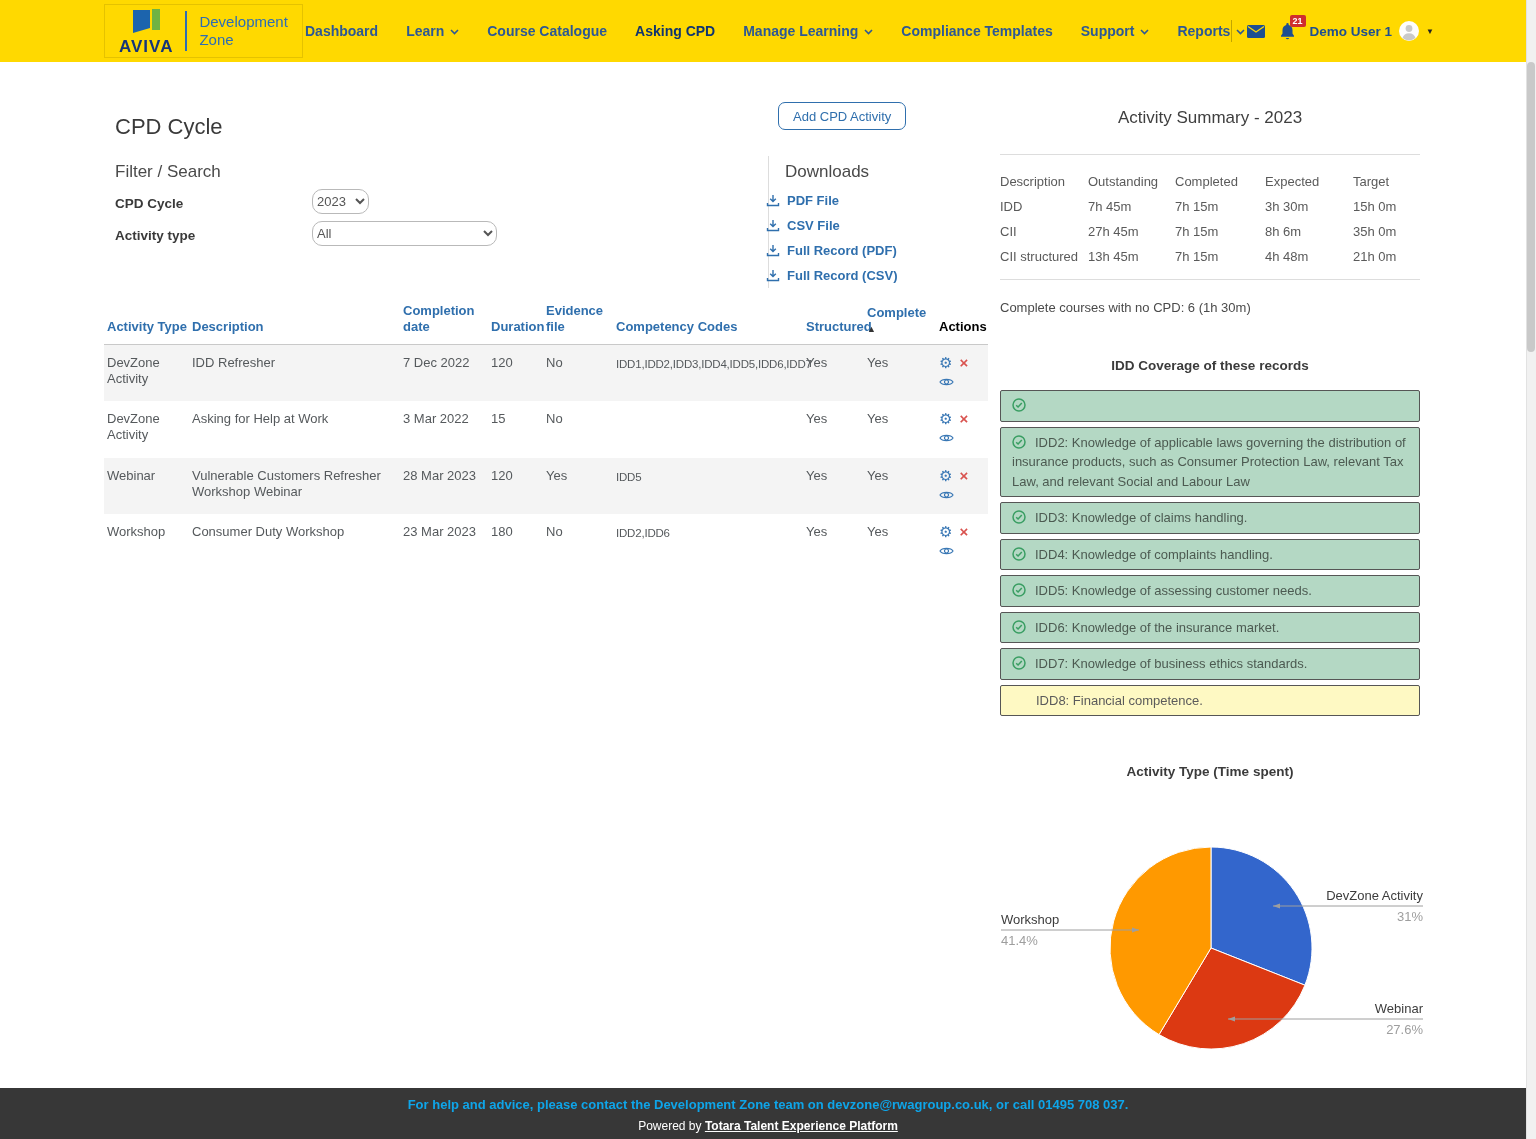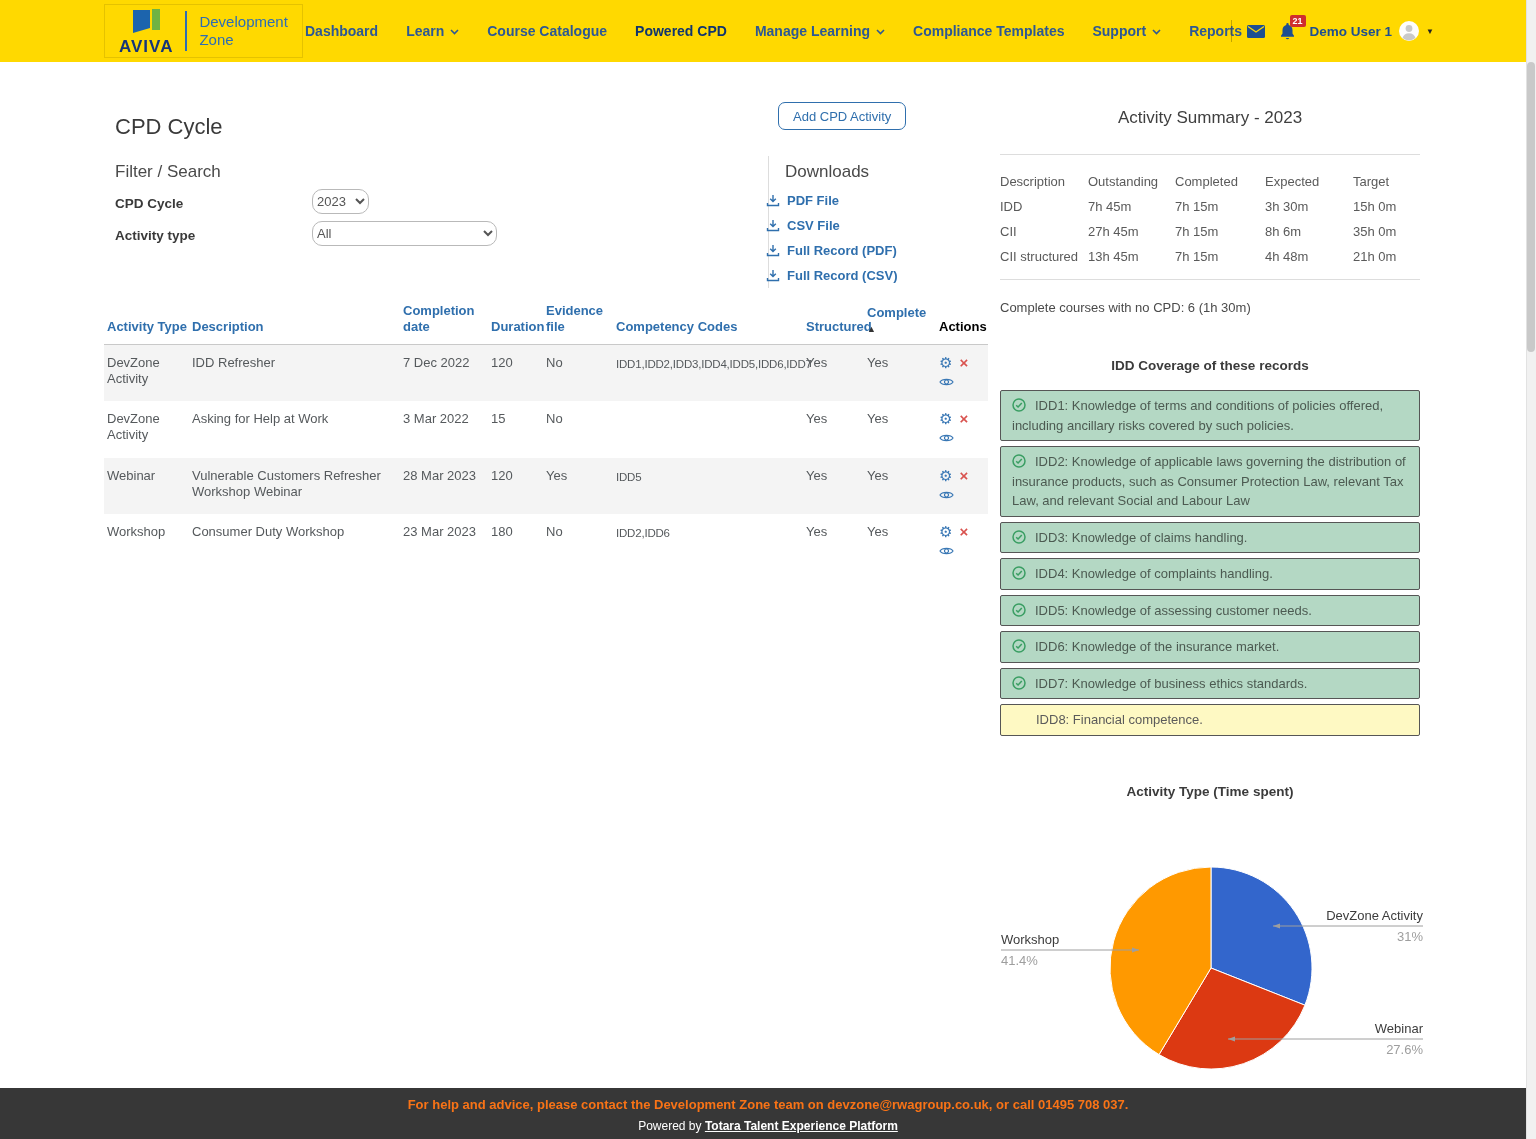--- a/index.html
+++ b/index.html
@@ -82,21 +82,21 @@
               font-size:13px; line-height:1.5; }
   .cov-item.covered { background:#b4d8c4; color:#4c5a51; }
   .cov-item.uncovered { background:#fef9c3; color:#5b5b5b; padding-left:35px; }
   .cov-item .ck { display:inline-block; vertical-align:-2px; margin-right:9px; }
 
   .chart-title { margin-top:48px; text-align:center; font-size:13.5px; font-weight:700; color:#3b3b3b; }
   #pie-svg { display:block; margin-top:14px; overflow:visible; }
 
   
   .footer { position:absolute; left:0; top:1088px; width:100%; height:51px; background:#373737; text-align:center; }
-  .footer-help { color:#f97316; font-size:13px; font-weight:700; margin-top:9px; }
+  .footer-help { color:#0ea5e9; font-size:13px; font-weight:700; margin-top:9px; }
   .footer-powered { color:#fff; font-size:12px; margin-top:7px; }
   .footer-powered a { color:#fff; font-weight:700; text-decoration:underline; cursor:pointer; }
 
   
   .scrollbar-track { position:absolute; right:0; top:0; width:10px; height:100%; background:#f1f1f1; border-left:1px solid #e2e2e2; }
   .scrollbar-thumb { position:absolute; right:1px; top:62px; width:8px; height:290px; background:#c9c9c9; border-radius:4px; cursor:pointer; }
 </style>
 </head>
 <body>
 
@@ -125,21 +125,21 @@
         <li class="nav-item">
           <span>Learn</span>
           <svg width="9" height="6" viewBox="0 0 9 6">
             <path d="M1 1l3.5 3.5L8 1" fill="none" stroke="currentColor" stroke-width="1.6"></path>
           </svg>
         </li>
         <li class="nav-item">
           <span>Course Catalogue</span>
         </li>
         <li class="nav-item active">
-          <span>Powered CPD</span>
+          <span>Asking CPD</span>
         </li>
         <li class="nav-item">
           <span>Manage Learning</span>
           <svg width="9" height="6" viewBox="0 0 9 6">
             <path d="M1 1l3.5 3.5L8 1" fill="none" stroke="currentColor" stroke-width="1.6"></path>
           </svg>
         </li>
         <li class="nav-item">
           <span>Compliance Templates</span>
         </li>
@@ -386,21 +386,21 @@
         </tbody>
     </table>
     <hr class="panel-hr hr2">
     <div class="no-cpd-note">Complete courses with no CPD: 6 (1h 30m)</div>
 
     <div class="coverage-title">IDD Coverage of these records</div>
     <div id="coverage-list">
         <div class="cov-item covered"><svg class="ck" width="14" height="14" viewBox="0 0 14 14">
             <circle cx="7" cy="7" r="6" fill="none" stroke="#3a9e63" stroke-width="1.5"></circle>
             <path d="M4.2 7.3 6.1 9l3.7-4.1" fill="none" stroke="#3a9e63" stroke-width="1.5"></path>
-          </svg><span>IDD1: Knowledge of terms and conditions of policies offered, including ancillary risks covered by such policies.</span></div>
+          </svg></div>
         <div class="cov-item covered"><svg class="ck" width="14" height="14" viewBox="0 0 14 14">
             <circle cx="7" cy="7" r="6" fill="none" stroke="#3a9e63" stroke-width="1.5"></circle>
             <path d="M4.2 7.3 6.1 9l3.7-4.1" fill="none" stroke="#3a9e63" stroke-width="1.5"></path>
           </svg><span>IDD2: Knowledge of applicable laws governing the distribution of insurance products, such as Consumer Protection Law, relevant Tax Law, and relevant Social and Labour Law</span></div>
         <div class="cov-item covered"><svg class="ck" width="14" height="14" viewBox="0 0 14 14">
             <circle cx="7" cy="7" r="6" fill="none" stroke="#3a9e63" stroke-width="1.5"></circle>
             <path d="M4.2 7.3 6.1 9l3.7-4.1" fill="none" stroke="#3a9e63" stroke-width="1.5"></path>
           </svg><span>IDD3: Knowledge of claims handling.</span></div>
         <div class="cov-item covered"><svg class="ck" width="14" height="14" viewBox="0 0 14 14">
             <circle cx="7" cy="7" r="6" fill="none" stroke="#3a9e63" stroke-width="1.5"></circle>

